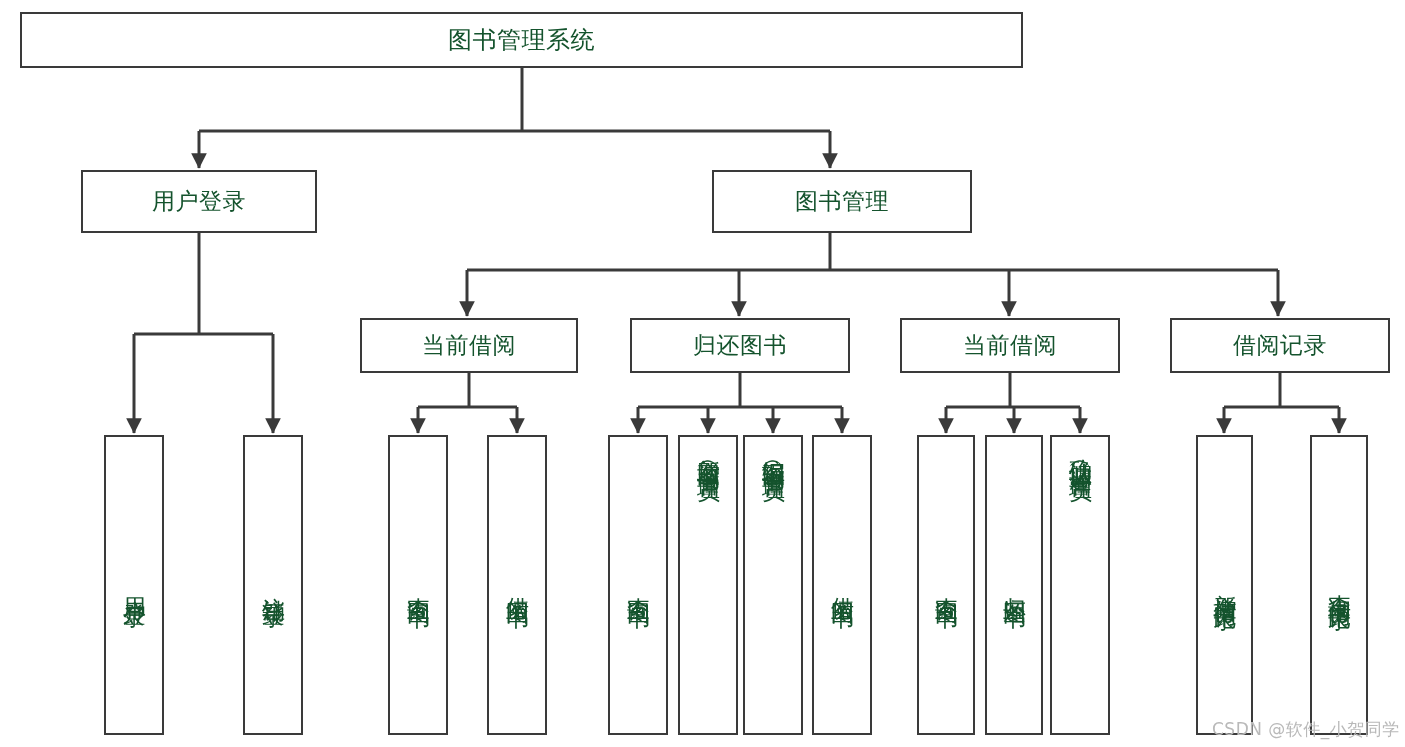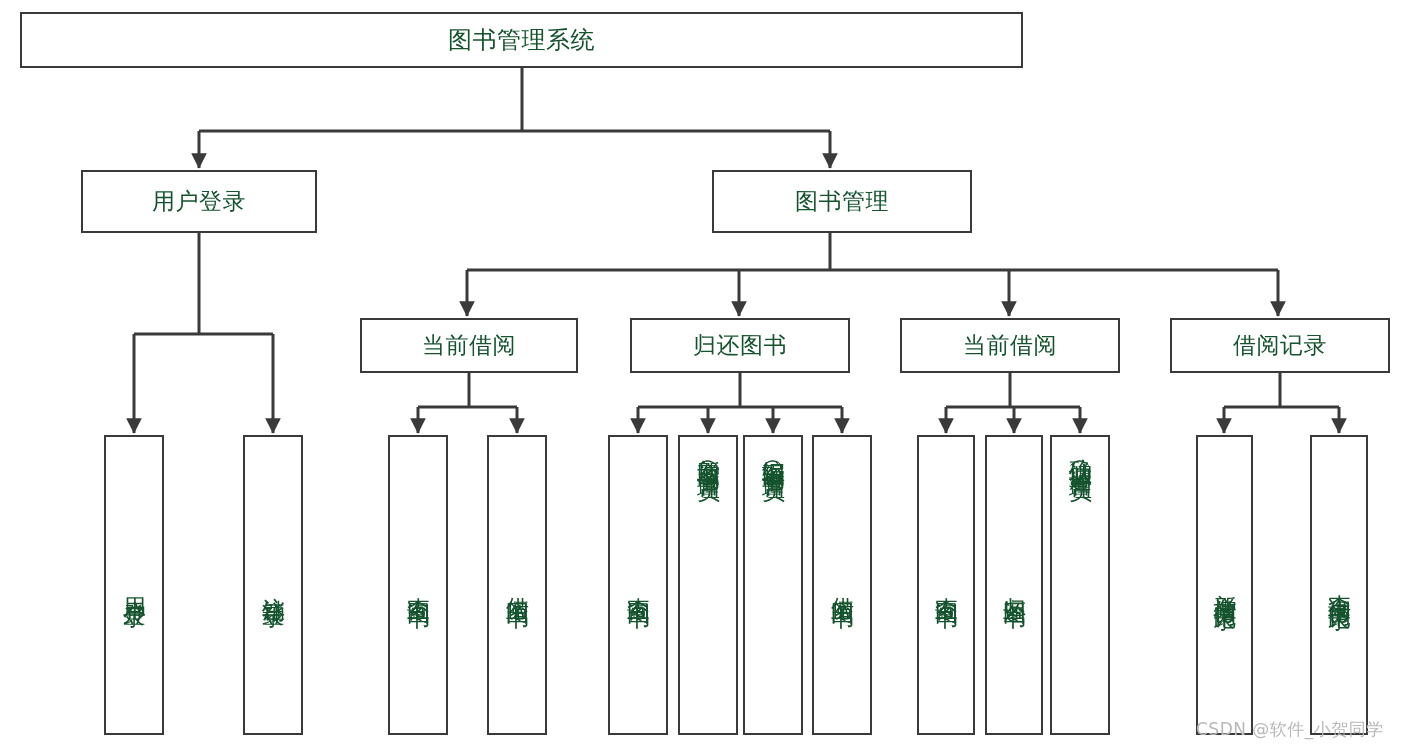--- a/index.html
+++ b/index.html
@@ -55,20 +55,21 @@
   .node.vertical.top-aligned {
     justify-content: flex-start;
   }
   .watermark {
     position: absolute;
     font-size: 17px;
     color: #b9b9b9;
     white-space: nowrap;
     letter-spacing: 0.5px;
     font-family: "DejaVu Sans", "Liberation Sans", sans-serif;
+    padding-left: 16px;
   }
 </style>
 </head>
 <body>
 
 <div id="diagram-root">
 
   <svg id="edges-layer" viewBox="0 0 1405 747" width="1405" height="747" aria-hidden="true">
     <defs>
       <marker id="arrow" viewBox="0 0 10 10" refX="9.5" refY="5" markerWidth="5.2" markerHeight="5.2" orient="auto-start-reverse">

